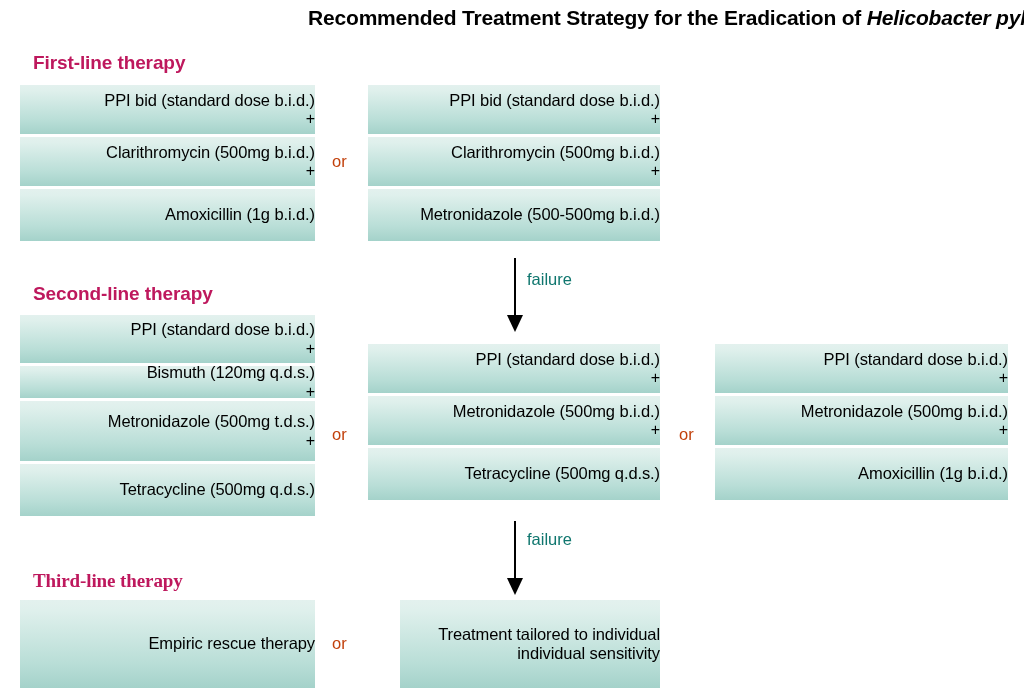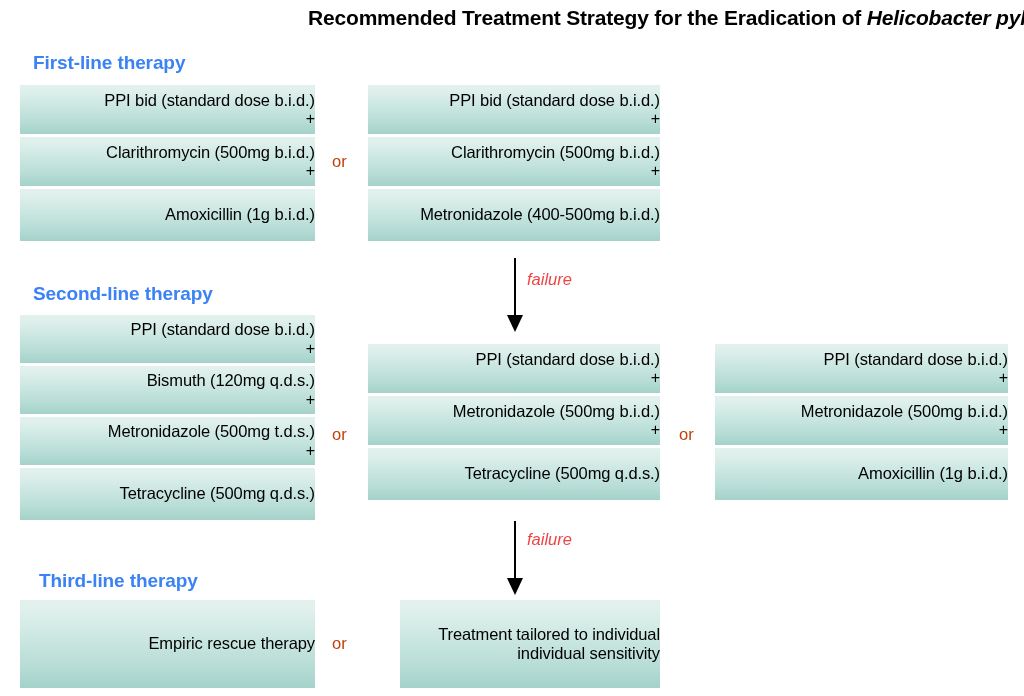--- a/index.html
+++ b/index.html
@@ -32,21 +32,21 @@
   #chart-title .species {
     font-style: italic;
     font-weight: bold;
   }
 
   
   .section-heading {
     position: absolute;
     font-size: 19px;
     font-weight: bold;
-    color: #3b82f6;
+    color: #be185d;
     white-space: nowrap;
     letter-spacing: -0.1px;
   }
 
   
   .tx-box {
     position: absolute;
     box-sizing: border-box;
   }
   .band {
@@ -100,35 +100,34 @@
     left: -7px;
     width: 0;
     height: 0;
     border-left: 8px solid transparent;
     border-right: 8px solid transparent;
     border-top: 17px solid #000;
   }
   .arrow-label {
     position: absolute;
     font-size: 16.5px;
-    font-style: italic;
-    color: #ef4444;
+    color: #0f766e;
     white-space: nowrap;
   }
 </style>
 </head>
 <body>
 
 <div id="chart-title">
   <span>Recommended Treatment Strategy for the Eradication of </span><span class="species">Helicobacter pylori</span>
 </div>
 
 <div class="section-heading" style="left:33px; top:52px;">First-line therapy</div>
 <div class="section-heading" style="left:33px; top:283px;">Second-line therapy</div>
-<div class="section-heading" style="left:39px; top:570px;">Third-line therapy</div>
+<div class="section-heading" style="left:33px; top:570px;font-family:Liberation Serif, serif;">Third-line therapy</div>
 
 <div class="tx-box" style="left:20px; top:85px; width:295px;">
   <div class="band" style="height:49px;">
     <div class="band-text">PPI bid (standard dose b.i.d.)</div>
     <div class="plus">+</div>
   </div>
   <div class="band" style="height:49px;">
     <div class="band-text">Clarithromycin (500mg b.i.d.)</div>
     <div class="plus">+</div>
   </div>
@@ -142,40 +141,40 @@
 <div class="tx-box" style="left:368px; top:85px; width:292px;">
   <div class="band" style="height:49px;">
     <div class="band-text">PPI bid (standard dose b.i.d.)</div>
     <div class="plus">+</div>
   </div>
   <div class="band" style="height:49px;">
     <div class="band-text">Clarithromycin (500mg b.i.d.)</div>
     <div class="plus">+</div>
   </div>
   <div class="band" style="height:52px;">
-    <div class="band-text">Metronidazole (400-500mg b.i.d.)</div>
+    <div class="band-text">Metronidazole (500-500mg b.i.d.)</div>
   </div>
 </div>
 
 <div class="arrow" style="left:514px; top:258px; height:74px;">
   <div class="shaft" style="height:58px;"></div>
   <div class="head" style="top:57px;"></div>
 </div>
 <div class="arrow-label" style="left:527px; top:270px;">failure</div>
 
 <div class="tx-box" style="left:20px; top:315px; width:295px;">
   <div class="band" style="height:48px;">
     <div class="band-text">PPI (standard dose b.i.d.)</div>
     <div class="plus">+</div>
   </div>
-  <div class="band" style="height:48px;">
+  <div class="band" style="height:32px;">
     <div class="band-text">Bismuth (120mg q.d.s.)</div>
     <div class="plus">+</div>
   </div>
-  <div class="band" style="height:48px;">
+  <div class="band" style="height:60px;">
     <div class="band-text">Metronidazole (500mg t.d.s.)</div>
     <div class="plus">+</div>
   </div>
   <div class="band" style="height:52px;">
     <div class="band-text">Tetracycline (500mg q.d.s.)</div>
   </div>
 </div>
 
 <div class="or-label" style="left:332px; top:425px;">or</div>
 

